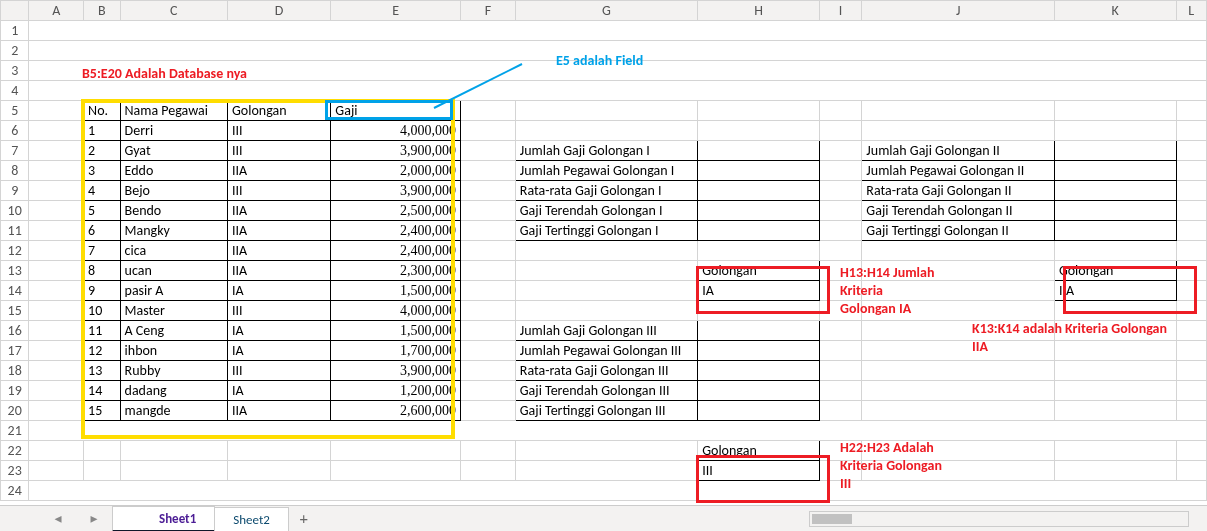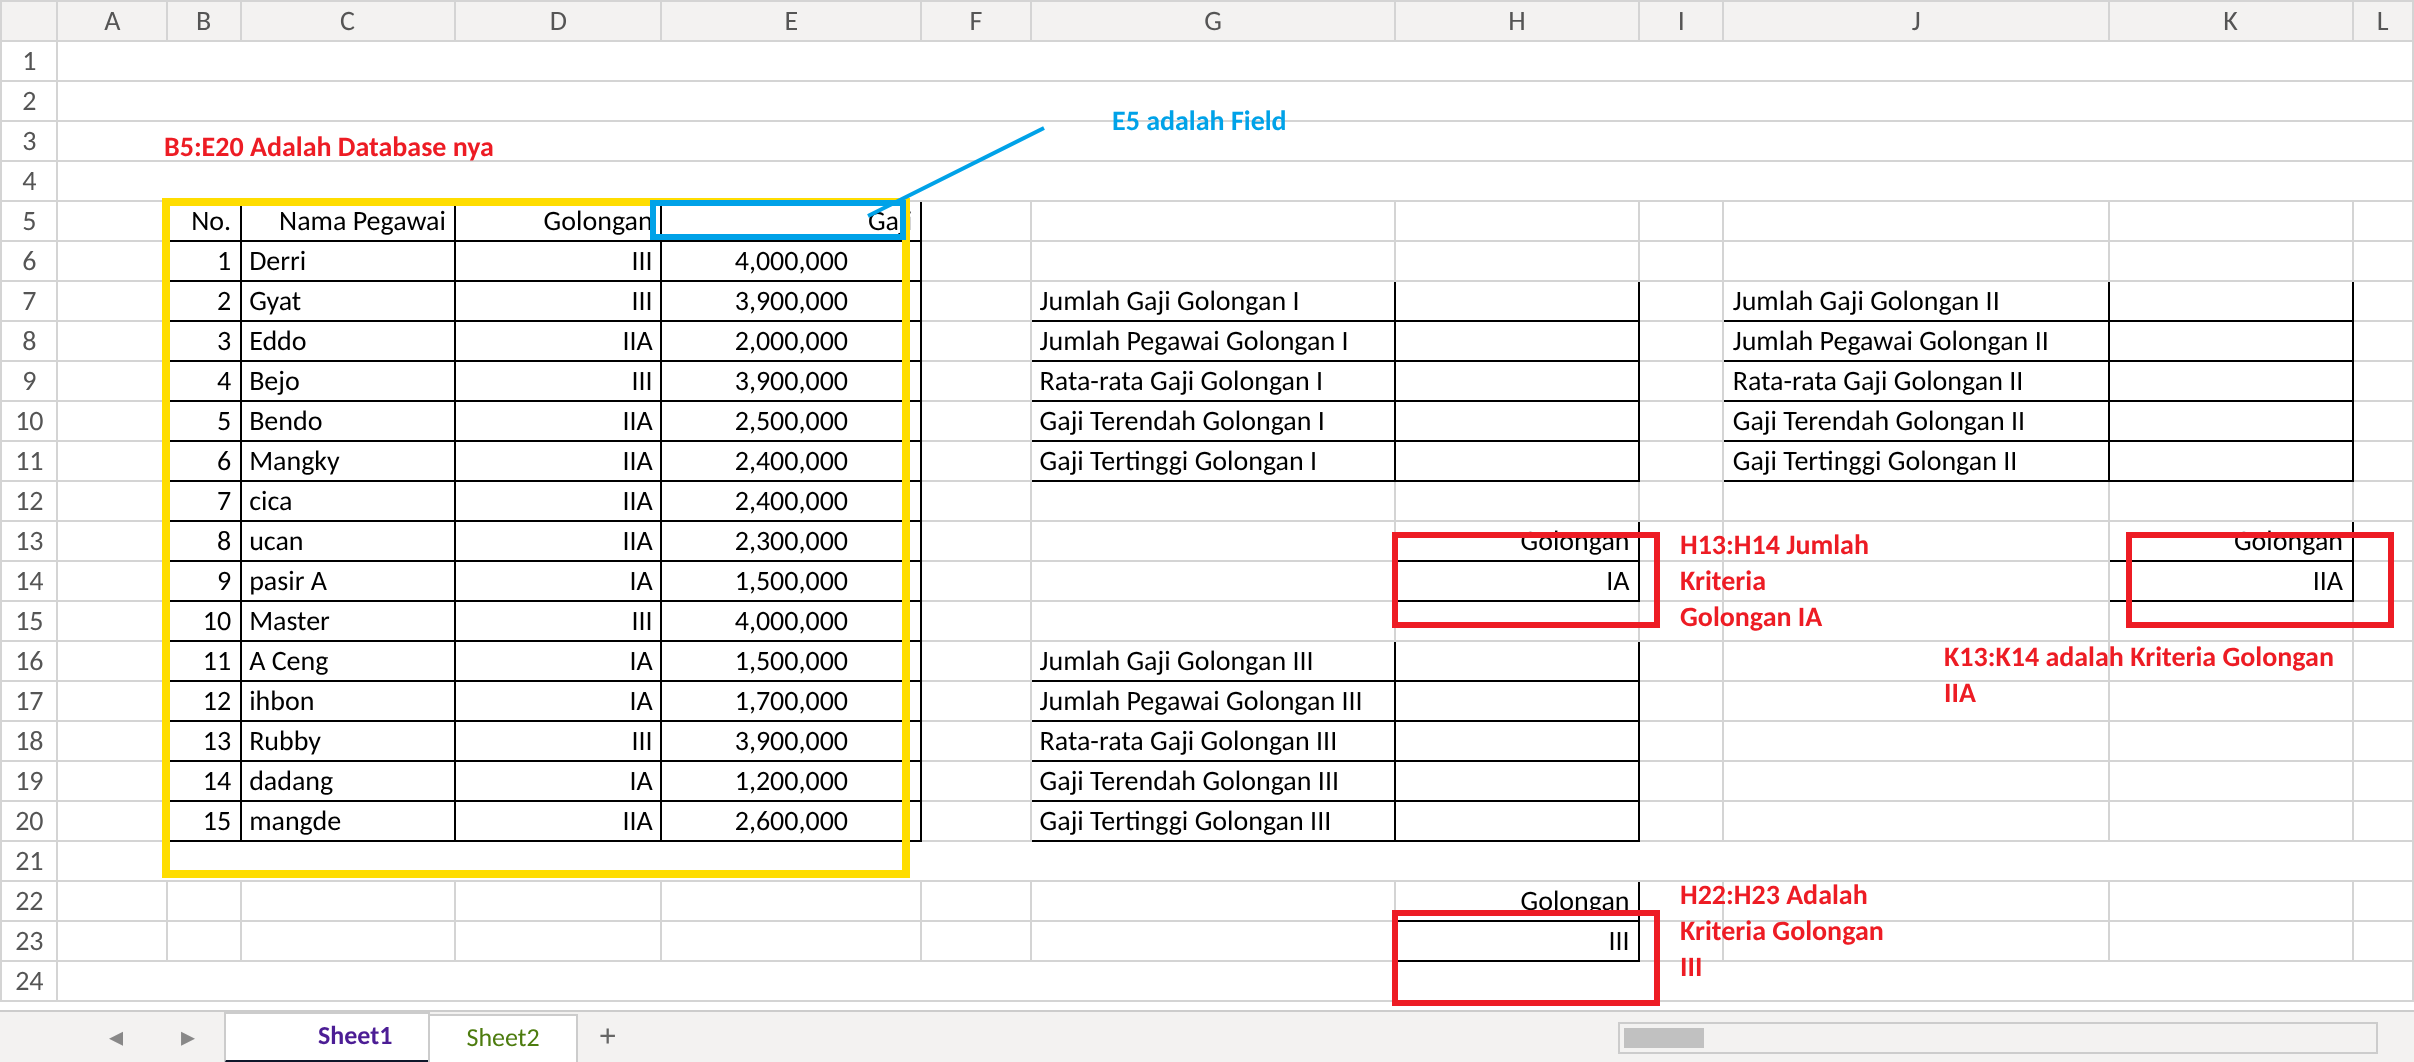--- a/index.html
+++ b/index.html
@@ -39,22 +39,22 @@
     text-align: center;
     color: #555;
     width: 28px;
   }
   
   .cA{width:54px}.cB{width:36px}.cC{width:106px}.cD{width:102px}.cE{width:128px}
   .cF{width:54px}.cG{width:180px}.cH{width:120px}.cI{width:42px}.cJ{width:190px}
   .cK{width:120px}.cL{width:30px}
   .thb { border: 1px solid #000 !important; }
   .bold { font-weight: bold; }
-  .center { text-align: right; }
-  .right { text-align: center; }
+  .center { text-align: left; }
+  .right { text-align: right; font-family: Liberation Serif, serif; }
   .left { text-align: left; }
   
   .ov { position: absolute; pointer-events: none; }
   .yellowbox { border: 4px solid #ffdd00; }
   .bluebox { border: 3px solid #00a2e8; }
   .redbox { border: 3px solid #ed1c24; }
   .redtext { color: #ed1c24; font-weight: bold; font-size: 14px; }
   .bluetext { color: #00a2e8; font-weight: bold; font-size: 14px; margin-left: 36px; }
   svg.ov line { stroke:#00a2e8; stroke-width:2; }
   
@@ -70,21 +70,21 @@
     z-index: 10;
   }
   .tabbar .nav { width: 36px; text-align:center; color:#888; }
   .tab {
     padding: 4px 18px;
     border: 1px solid #ccc;
     border-bottom: none;
     background: #fff;
     margin-right: -1px;
     font-size: 13px;
-    color:#4d7c0f;
+    color:#0c4a6e;
   }
   .tab.active {
     border-bottom: 2px solid #0f172a;
     font-weight: bold;
     color:#4c1d95;
     padding-left:46px;
   }
   .tab.add {
     background: transparent;
     border: none;

